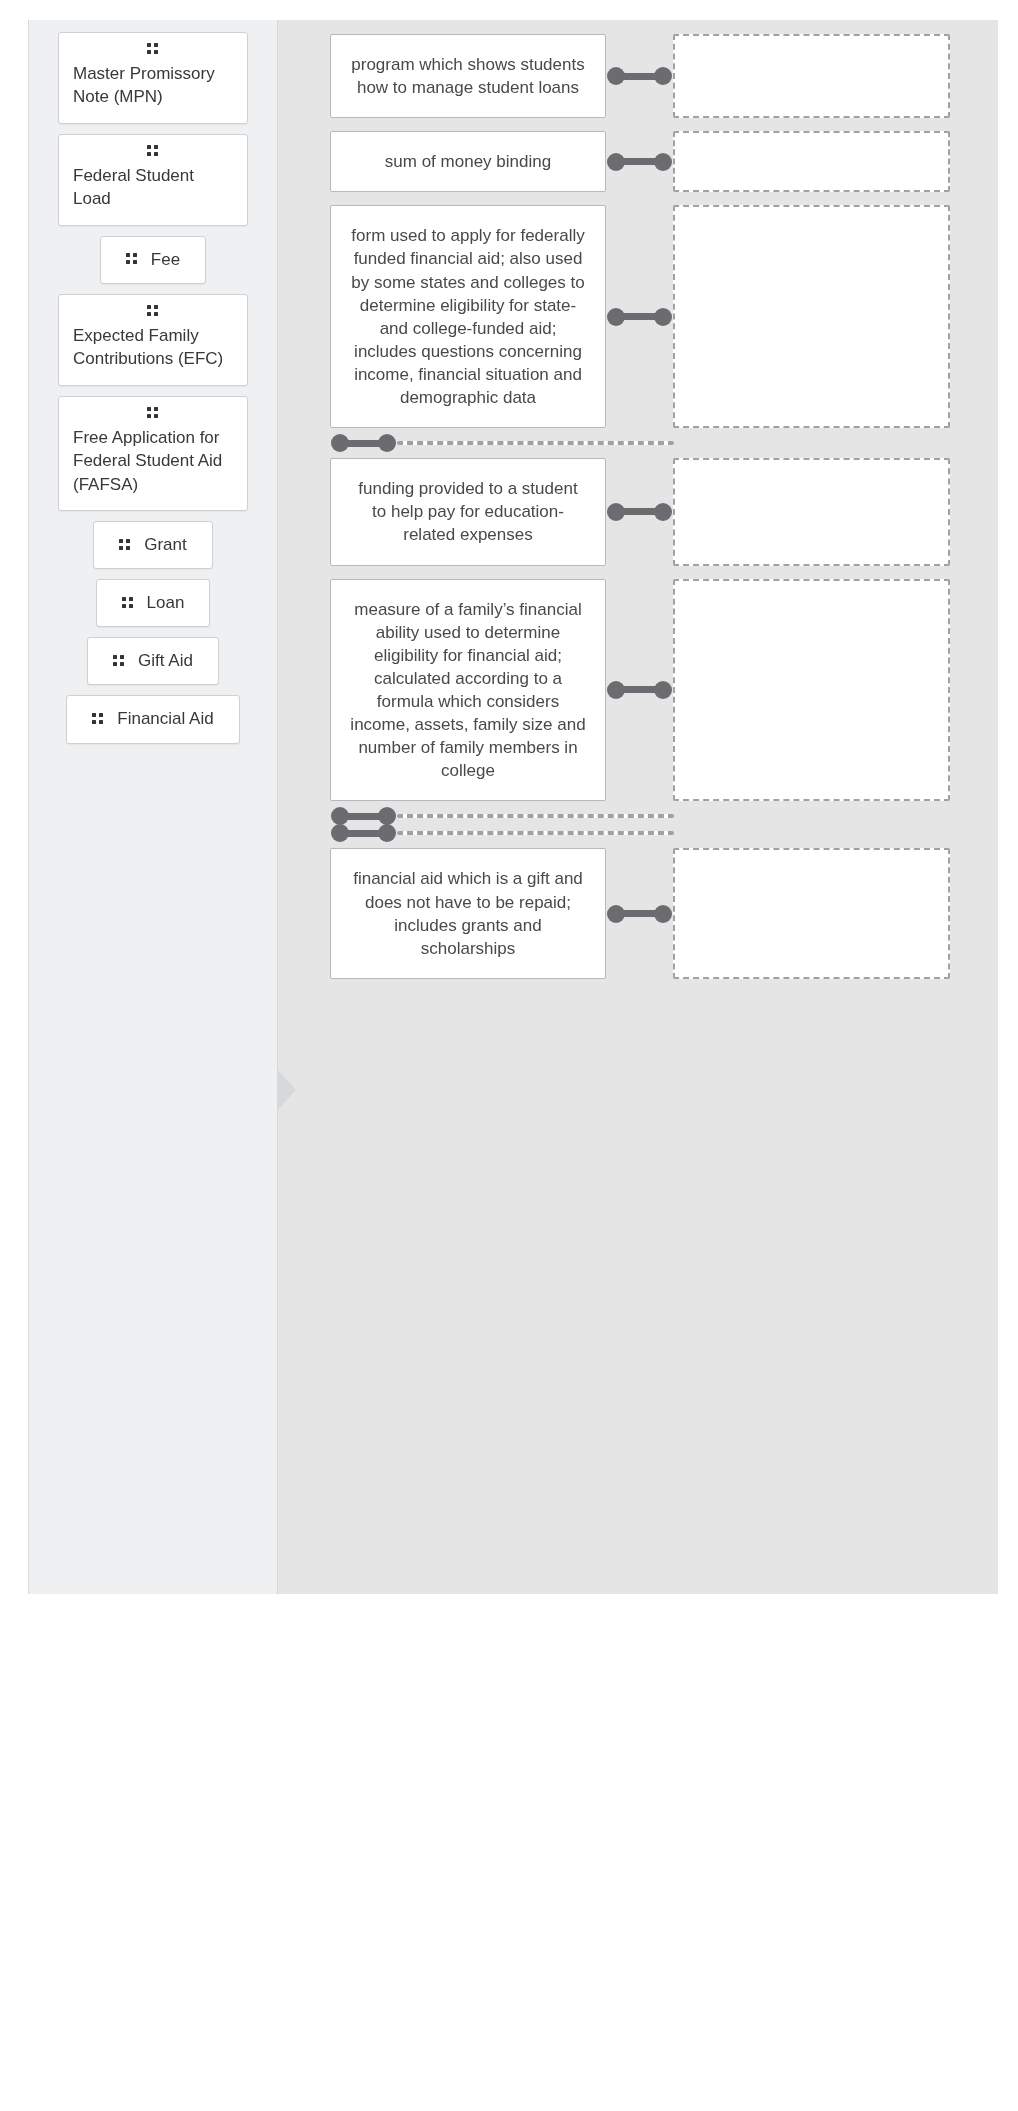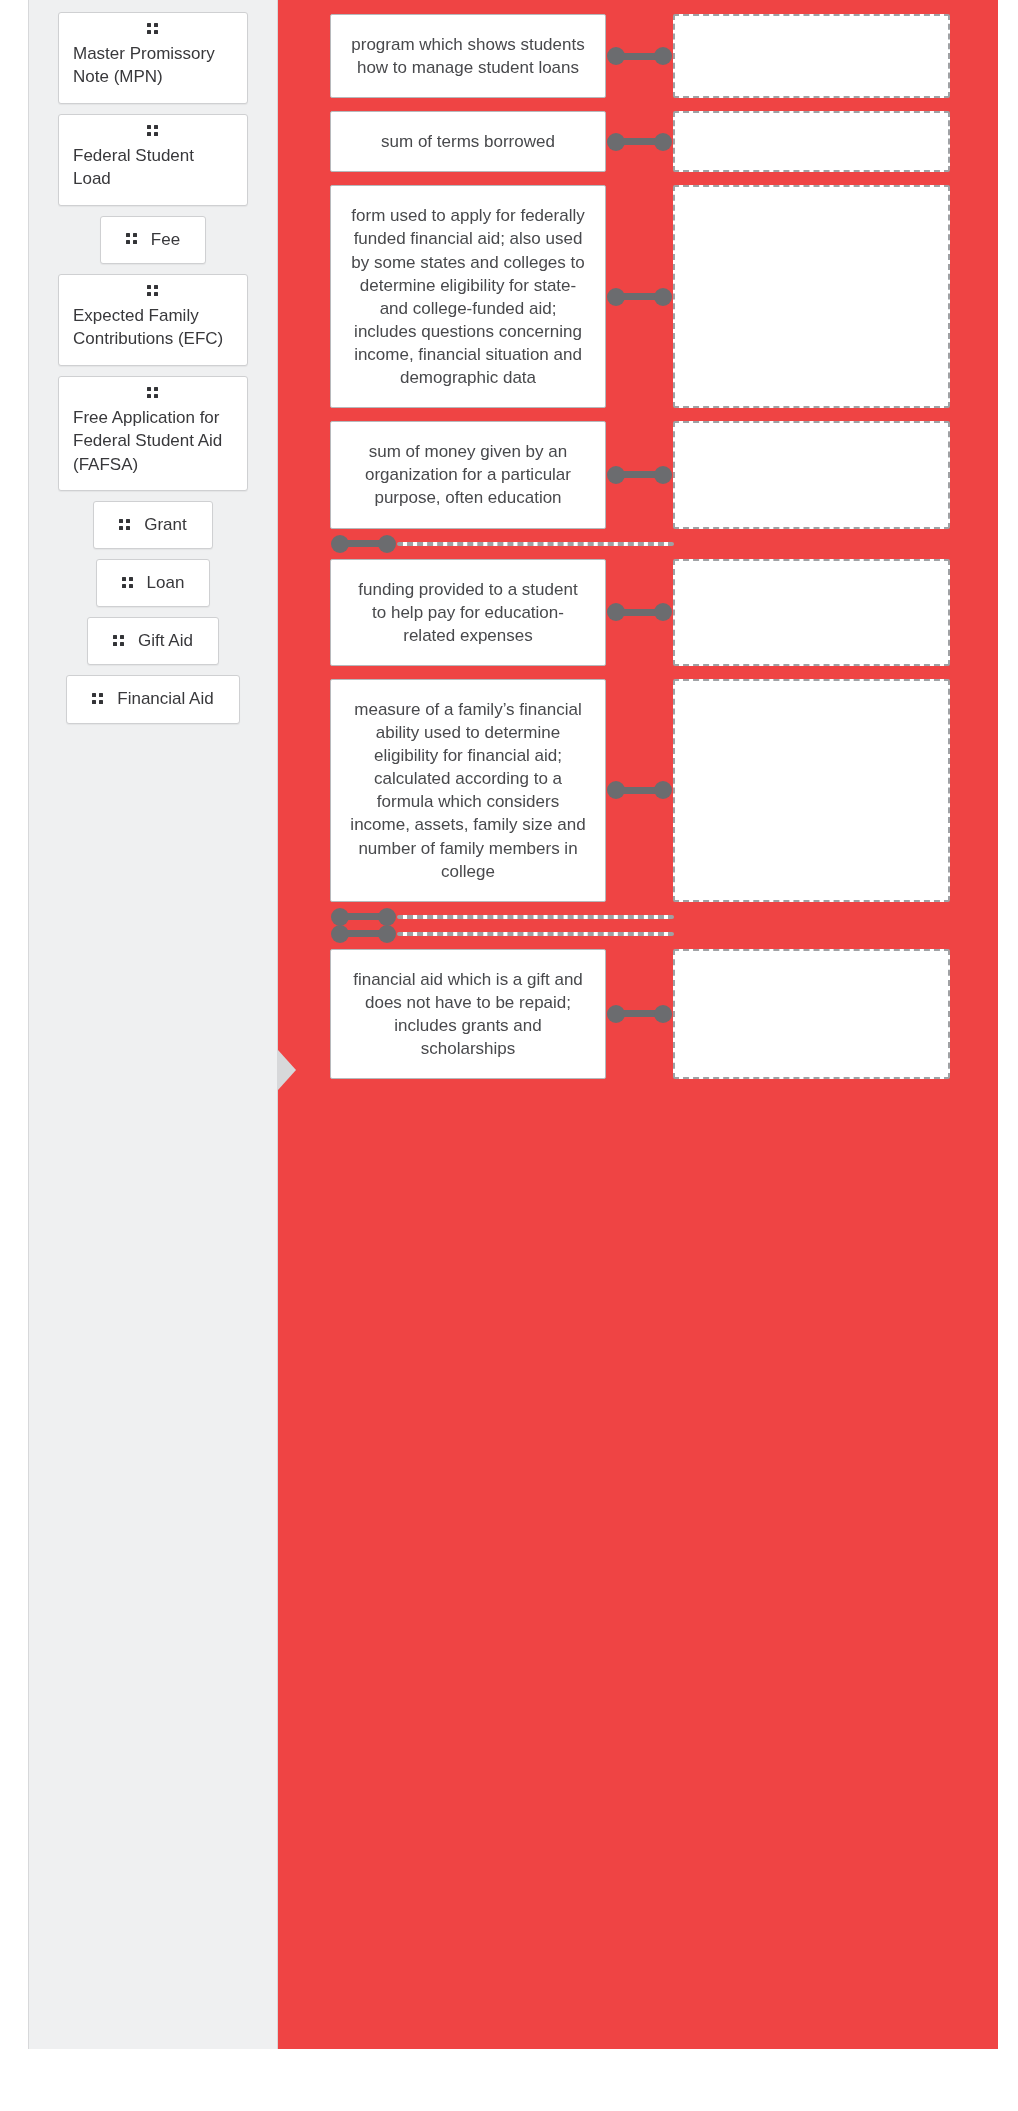--- a/index.html
+++ b/index.html
@@ -9,23 +9,24 @@
     width: 1018px;
     height: 2111px;
     background: #ffffff;
     font-family: "Liberation Sans", sans-serif;
     -webkit-font-smoothing: antialiased;
   }
 
   #app {
     position: relative;
     width: 1018px;
-    height: 2049px;
-    background: #ef4444;
+    height: 1574px;
+    background: #e5e5e5;
     overflow: hidden;
+    margin-top: 20px;
   }
 
   
   .term-bank {
     position: absolute;
     left: 28px;
     top: 0;
     width: 250px;
     height: 2111px;
     background: #eff0f1;
@@ -305,43 +306,32 @@
         </div>
         <div class="connector">
           <span class="knob left"></span>
           <span class="bar"></span>
           <span class="knob right"></span>
         </div>
         <div class="dropzone"><span></span></div>
       </div>
       <div class="match-row">
         <div class="definition">
-          <span>sum of terms borrowed</span>
+          <span>sum of money binding</span>
         </div>
         <div class="connector">
           <span class="knob left"></span>
           <span class="bar"></span>
           <span class="knob right"></span>
         </div>
         <div class="dropzone"><span></span></div>
       </div>
       <div class="match-row">
         <div class="definition">
           <span>form used to apply for federally funded financial aid; also used by some states and colleges to determine eligibility for state- and college-funded aid; includes questions concerning income, financial situation and demographic data</span>
-        </div>
-        <div class="connector">
-          <span class="knob left"></span>
-          <span class="bar"></span>
-          <span class="knob right"></span>
-        </div>
-        <div class="dropzone"><span></span></div>
-      </div>
-      <div class="match-row">
-        <div class="definition">
-          <span>sum of money given by an organization for a particular purpose, often education</span>
         </div>
         <div class="connector">
           <span class="knob left"></span>
           <span class="bar"></span>
           <span class="knob right"></span>
         </div>
         <div class="dropzone"><span></span></div>
       </div>
       <div class="match-row">
         <div class="connector">

